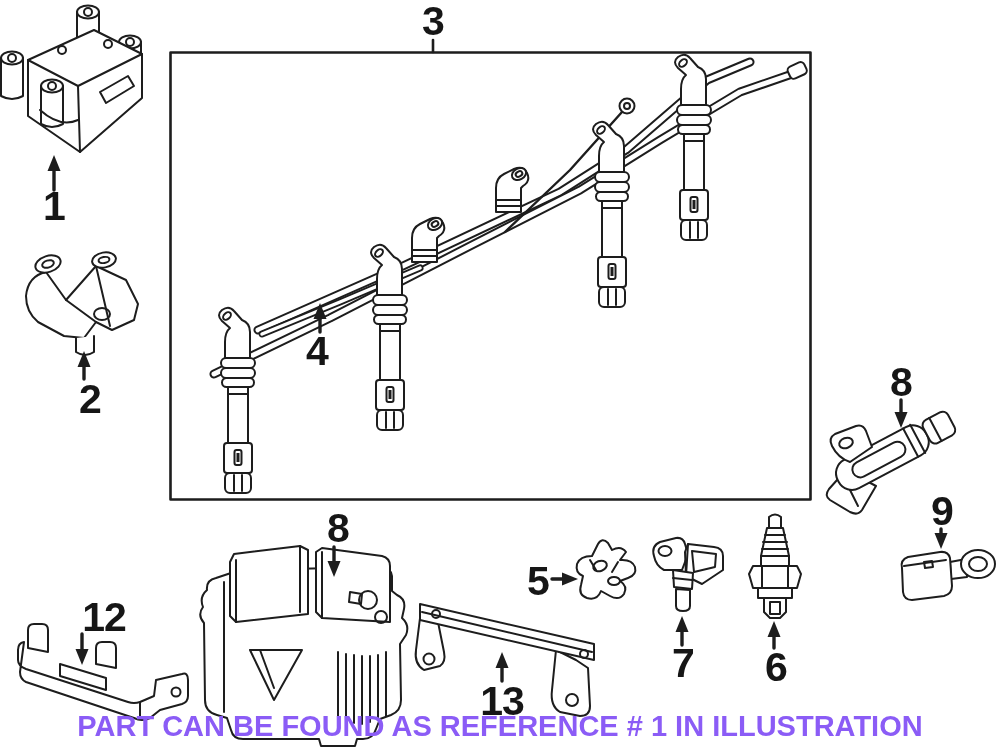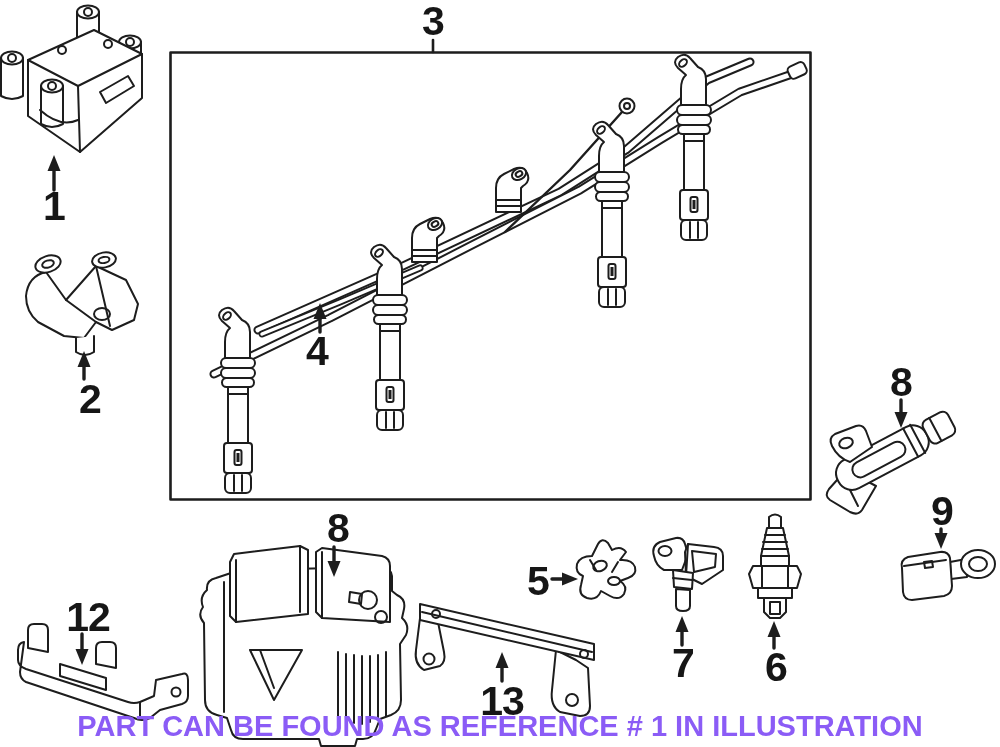--- a/index.html
+++ b/index.html
@@ -296,16 +296,16 @@
   <div class="callout" style="left:90px;top:399px">2</div>
   <div class="callout" style="left:433px;top:21px">3</div>
   <div class="callout" style="left:317px;top:351px">4</div>
   <div class="callout" style="left:538px;top:581px">5</div>
   <div class="callout" style="left:776px;top:667px">6</div>
   <div class="callout" style="left:683px;top:663px">7</div>
   <div class="callout" style="left:901px;top:382px">8</div>
   <div class="callout" style="left:942px;top:511px">9</div>
   <div class="callout" style="left:338px;top:528px">8</div>
   <div class="callout" style="left:502px;top:701px">13</div>
-  <div class="callout" style="left:88px;top:617px">12</div>
+  <div class="callout" style="left:104px;top:617px">12</div>
 
   <div class="note">PART CAN BE FOUND AS REFERENCE # 1 IN ILLUSTRATION</div>
 </div>
 
 </body></html>

